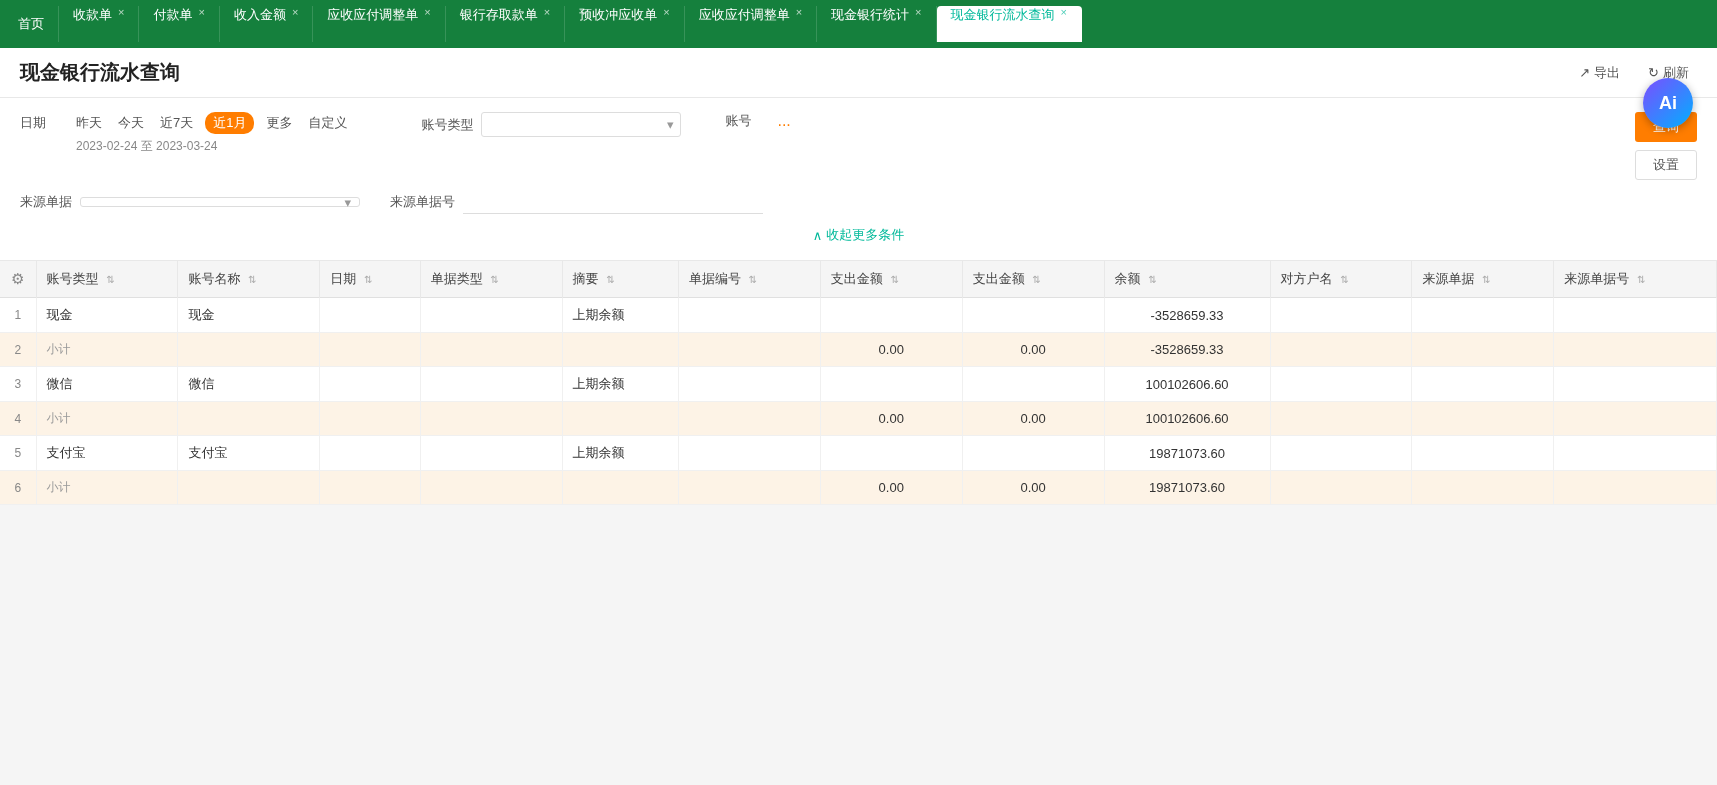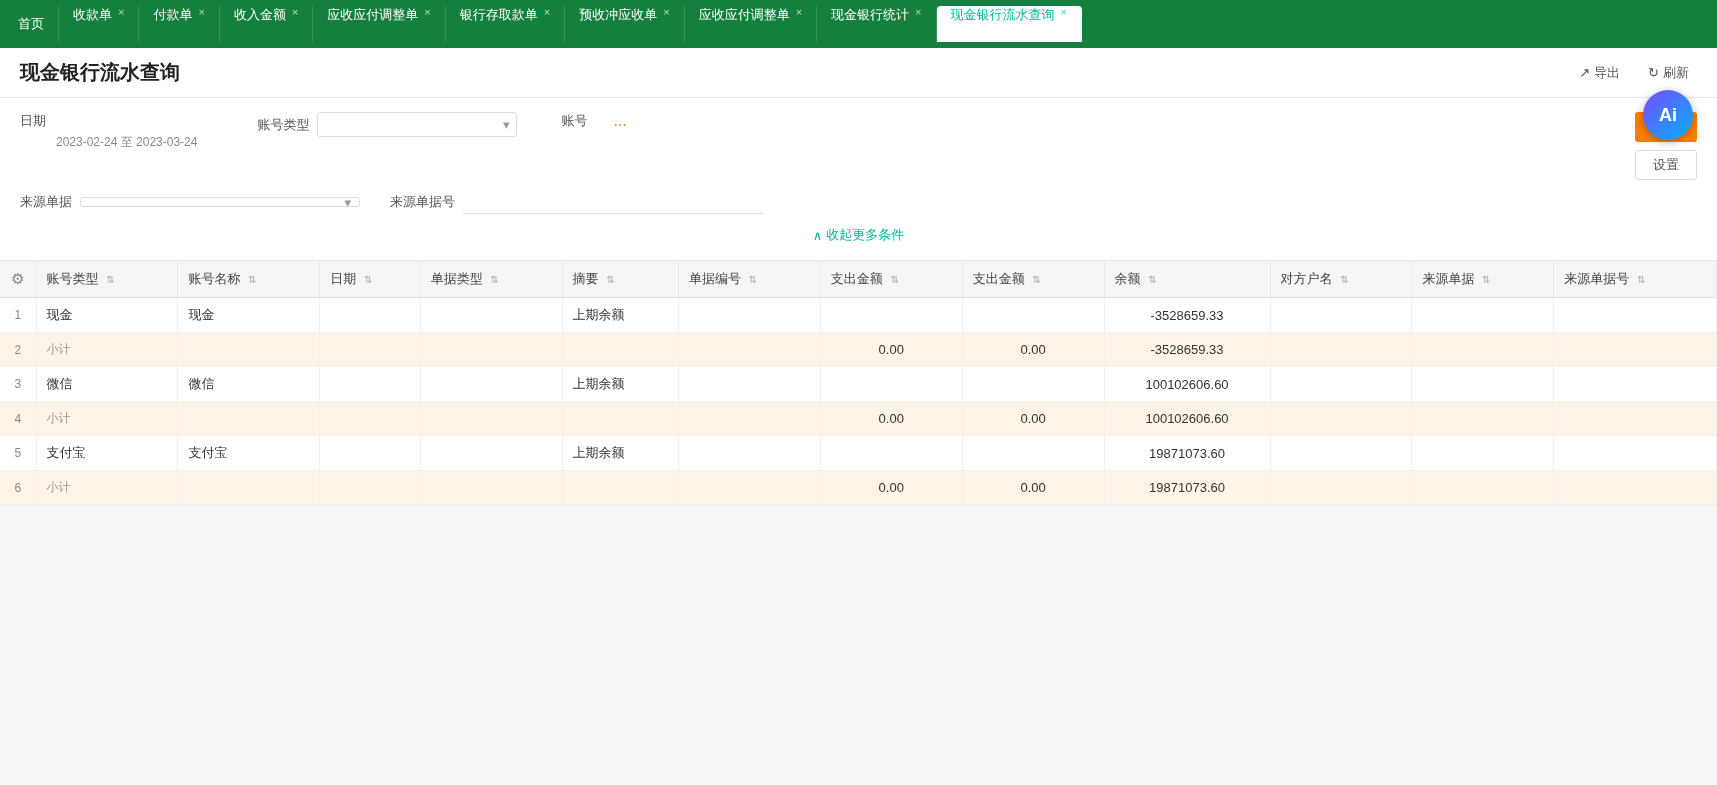--- a/index.html
+++ b/index.html
@@ -267,21 +267,21 @@
     .settings-col {
       width: 36px;
       text-align: center;
       cursor: pointer;
     }
     .gear-icon { font-size: 15px; color: #888; }
 
     
     .ai-badge {
       position: fixed;
-      top: 90px;
+      top: 78px;
       right: 24px;
       background: linear-gradient(135deg, #7c4dff, #00b0ff);
       color: #fff;
       border-radius: 50%;
       width: 50px;
       height: 50px;
       display: flex;
       align-items: center;
       justify-content: center;
       font-size: 18px;
@@ -346,22 +346,30 @@
     </div>
   </div>
 </div>
 
 <div class="filter-area">
 
   <div style="display:flex; align-items:flex-start; margin-bottom:10px;">
     <div style="display:flex; flex-direction:column; margin-right:20px;">
       <div style="display:flex; align-items:center; margin-bottom:4px;">
         <span class="filter-label">日期</span>
+        <div class="date-shortcuts">
+          <span class="date-btn">昨天</span>
+          <span class="date-btn">今天</span>
+          <span class="date-btn">近7天</span>
+          <span class="date-btn active">近1月</span>
+          <span class="date-btn">更多</span>
+          <span class="date-btn">自定义</span>
+        </div>
       </div>
-      <div style="margin-left:32px;">
+      <div style="margin-left:52px;">
         <span class="date-range">2023-02-24 至 2023-03-24</span>
       </div>
     </div>
 
     <div style="display:flex; align-items:center; margin-right:20px; margin-left:40px;">
       <span class="filter-label">账号类型</span>
       <div class="select-wrapper" style="margin-left:8px;">
         <select class="filter-select">
           <option value=""></option>
         </select>

